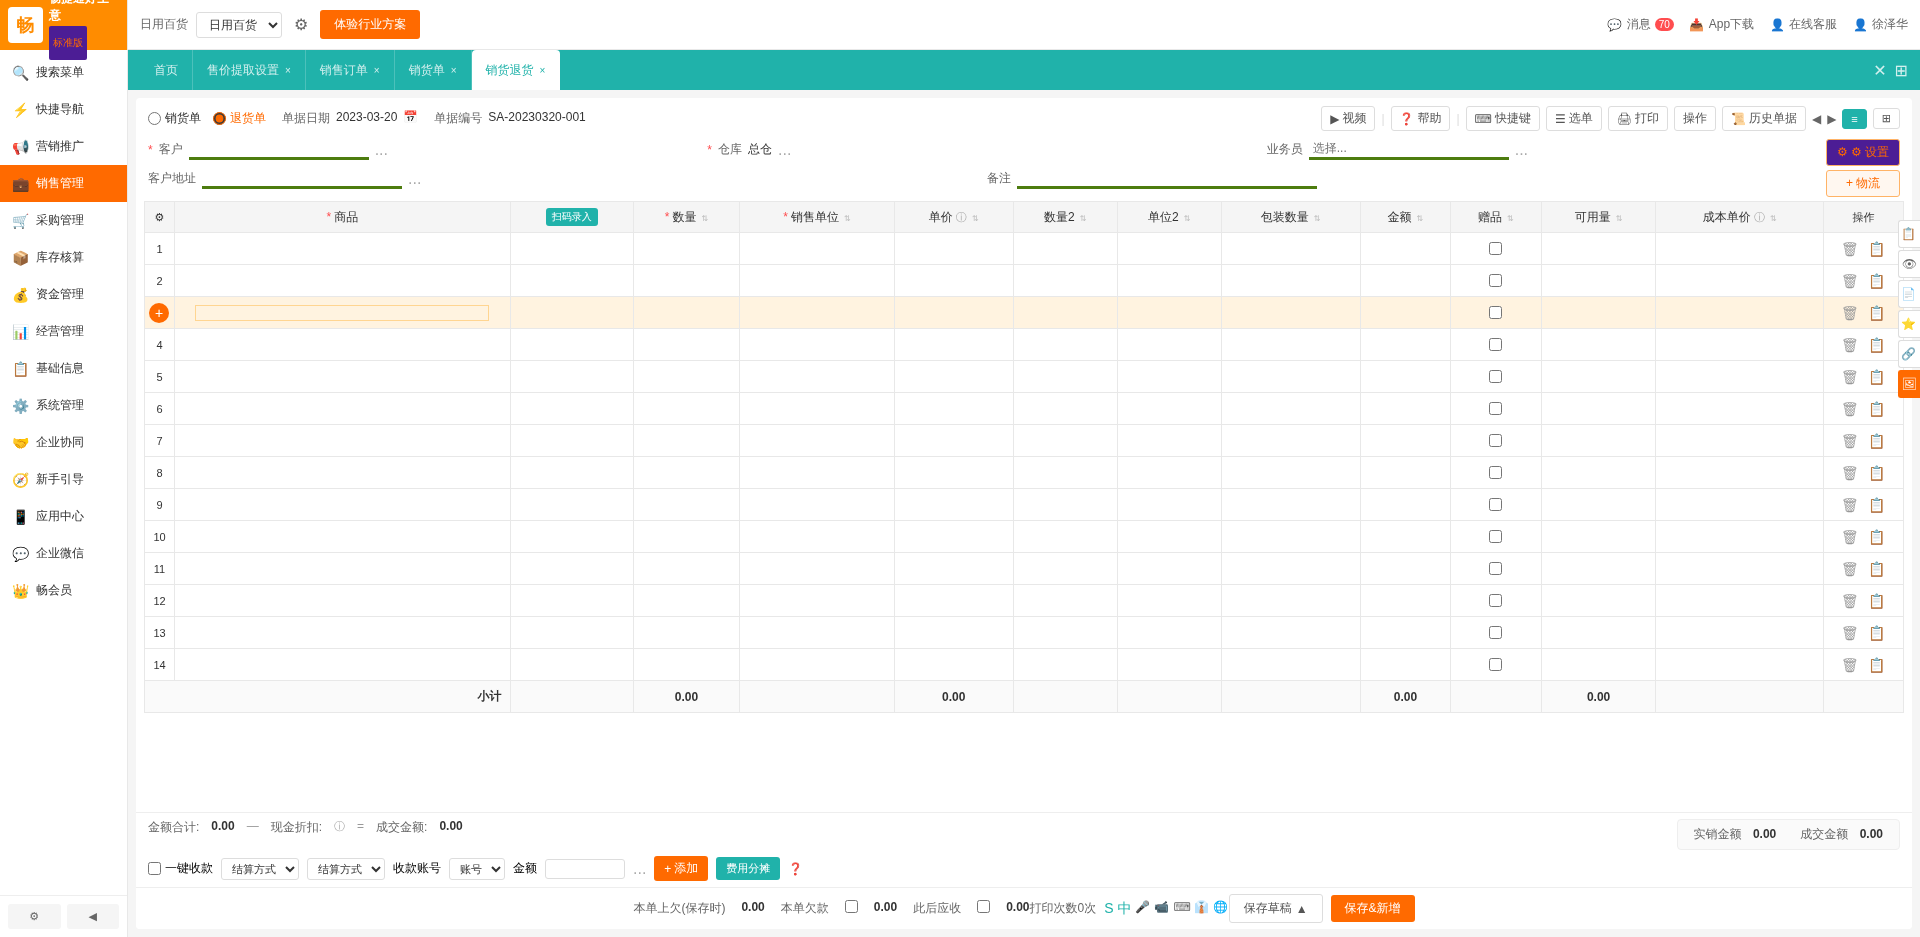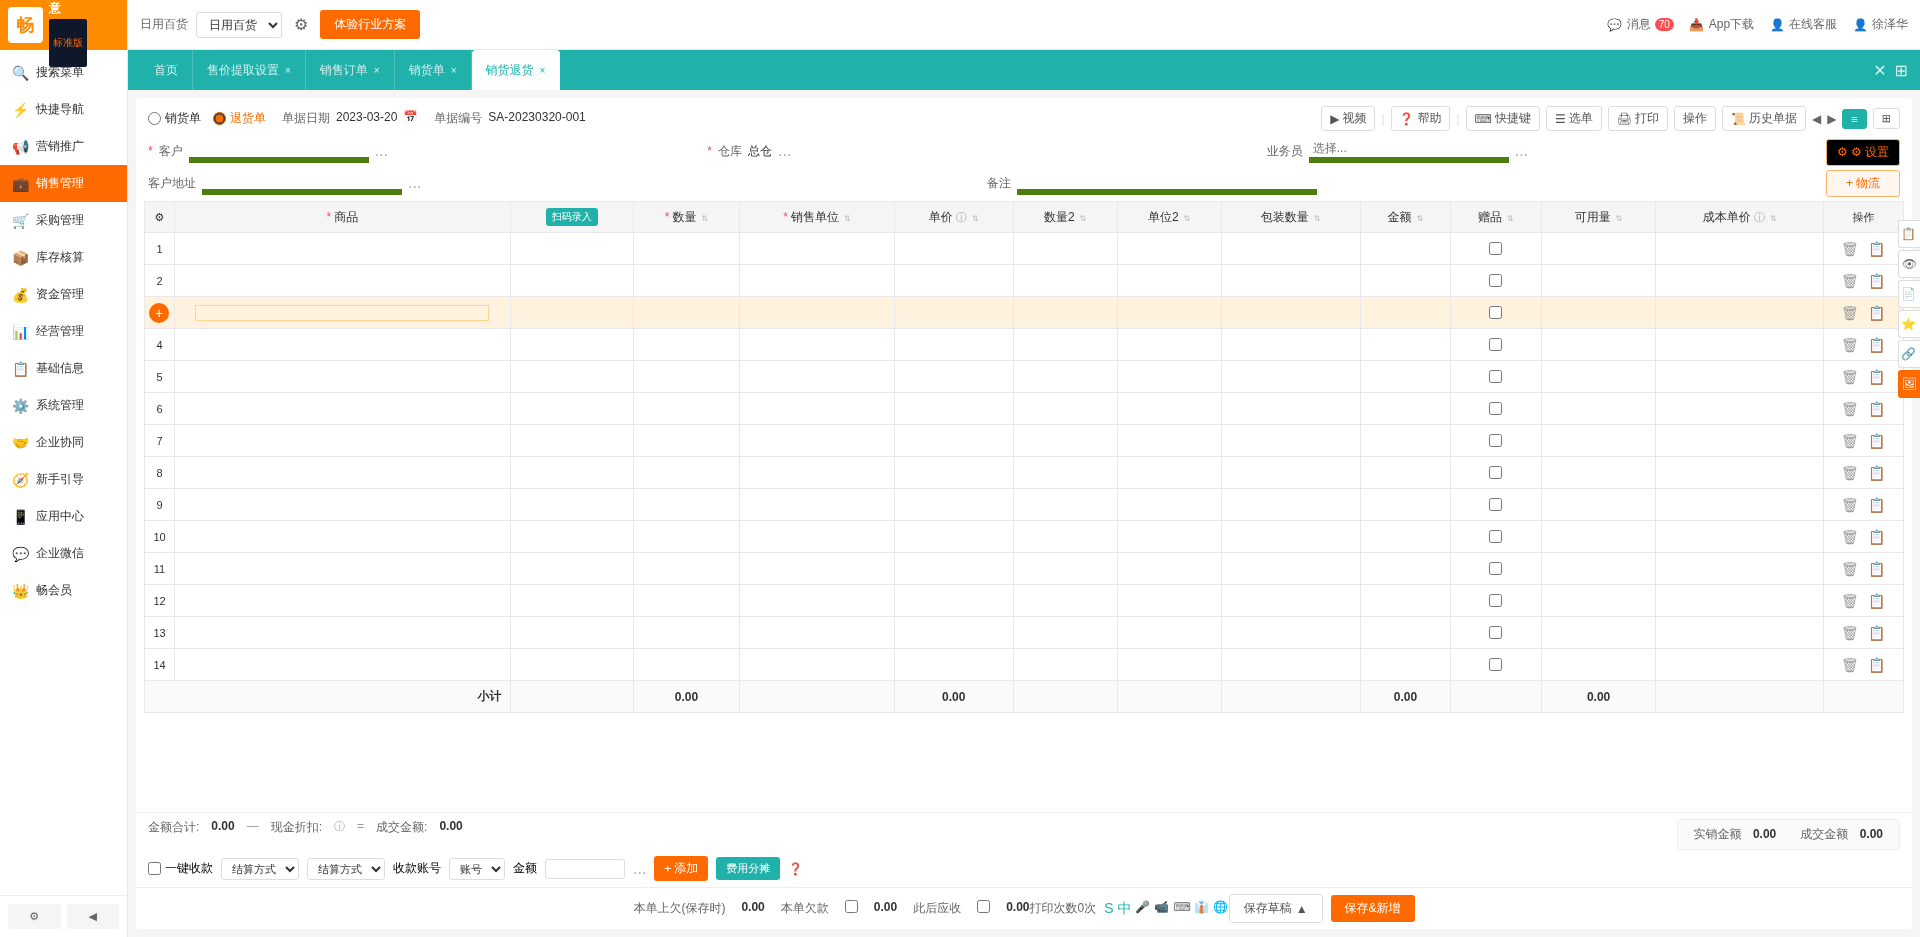--- a/index.html
+++ b/index.html
@@ -44,21 +44,21 @@
     .radio-group { display: flex; gap: 12px; align-items: center; }
     .radio-item { display: flex; align-items: center; gap: 4px; cursor: pointer; color: #333; }
     .radio-item input[type=radio] { accent-color: #ff6a00; }
     .radio-item.selected { color: #ff6a00; }
     .form-field { display: flex; gap: 6px; }
     .form-label { color: #666; font-size: 12px; white-space: nowrap; }
     .form-value { color: #333; font-size: 12px; }
     .toolbar-btn { display: flex; align-items: center; gap: 3px; padding: 3px 8px; border: 1px solid #ddd; border-radius: 3px; background: #fff; cursor: pointer; font-size: 11px; color: #555; }
     .form-field-group { display: flex; align-items: center; gap: 6px; flex: 1; min-width: 200px; }
     .required-star { color: #ff4d4f; }
-    .form-input { border: none; border-bottom: 6px solid #4d7c0f; background: transparent; padding: 2px 4px; color: #333; font-size: 12px; min-width: 120px; outline: none; }
+    .form-input { border: none; border-bottom: 3px solid #4d7c0f; background: transparent; padding: 2px 4px; color: #333; font-size: 12px; min-width: 120px; outline: none; }
     .form-input-dots { color: #aaa; font-size: 16px; cursor: pointer; }
     .right-btn { padding: 4px 10px; border: 1px solid #ddd; border-radius: 3px; background: #fff; cursor: pointer; font-size: 11px; color: #555; white-space: nowrap; }
 
     
     .table-wrapper { flex: 1; overflow: auto; margin: 0 8px; }
     .data-table { width: 100%; border-collapse: collapse; min-width: 1200px; }
     .data-table th { background: #f5f5f5; border: 1px solid #e8e8e8; padding: 6px 4px; text-align: center; color: #333; font-weight: normal; font-size: 11px; white-space: nowrap; position: sticky; top: 0; z-index: 1; }
     .data-table td { border: 1px solid #e8e8e8; padding: 4px; text-align: center; color: #333; height: 32px; }
     .table-row-active td { background: #fff3e0 !important; }
     .row-num { color: #999; font-size: 11px; width: 30px; }
@@ -102,21 +102,21 @@
     .header-area { padding: 8px 12px 4px; }
   </style>
 </head>
 <body>
 
 <div class="sidebar">
   <div class="sidebar-logo">
     <div class="sidebar-logo-icon">畅</div>
     <div>
       <div style="color:#fff;font-size:12px;font-weight:bold;">畅捷通好生意</div>
-      <div style="background:#0f172a;color:#ff6a00;font-size:10px;border-radius:2px;padding:17px 4px;margin-top:2px;display:inline-block;">标准版</div>
+      <div style="background:#4c1d95;color:#ff6a00;font-size:10px;border-radius:2px;padding:10px 4px;margin-top:2px;display:inline-block;">标准版</div>
     </div>
   </div>
   <div class="sidebar-menu">
     <div class="sidebar-item">
       <span class="icon">🔍</span>
       <span class="label">搜索菜单</span>
     </div>
     <div class="sidebar-item">
       <span class="icon">⚡</span>
       <span class="label">快捷导航</span>
@@ -330,21 +330,21 @@
                 <span class="form-input-dots">...</span>
               </div>
               <div class="form-field-group">
                 <span class="form-label">备注</span>
                 <input class="form-input" type="text" style="width: 300px;">
               </div>
             </div>
           </div>
 
           <div style="display:flex;flex-direction:column;gap:4px;margin-left:8px;">
-            <button class="right-btn" style="background:#000000;border-color:#ffb366;color:#ff6a00;">
+            <button class="right-btn" style="background:#4c1d95;border-color:#ffb366;color:#ff6a00;">
               <span>⚙</span>
               <span>⚙ 设置</span>
             </button>
             <button class="right-btn" style="background:#fff7f0;border-color:#ffb366;color:#ff6a00;">
               <span>+</span>
               <span> 物流</span>
             </button>
           </div>
         </div>
       </div>

